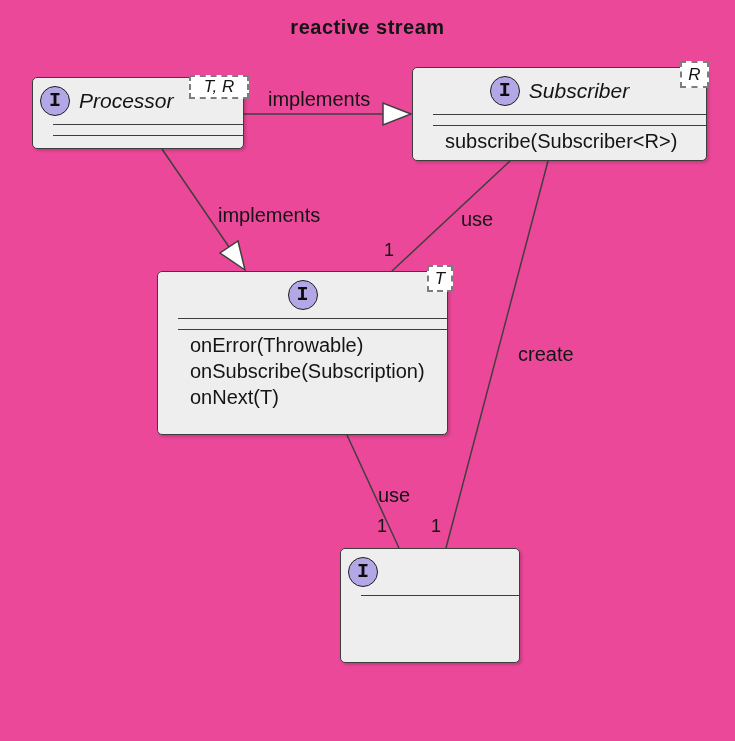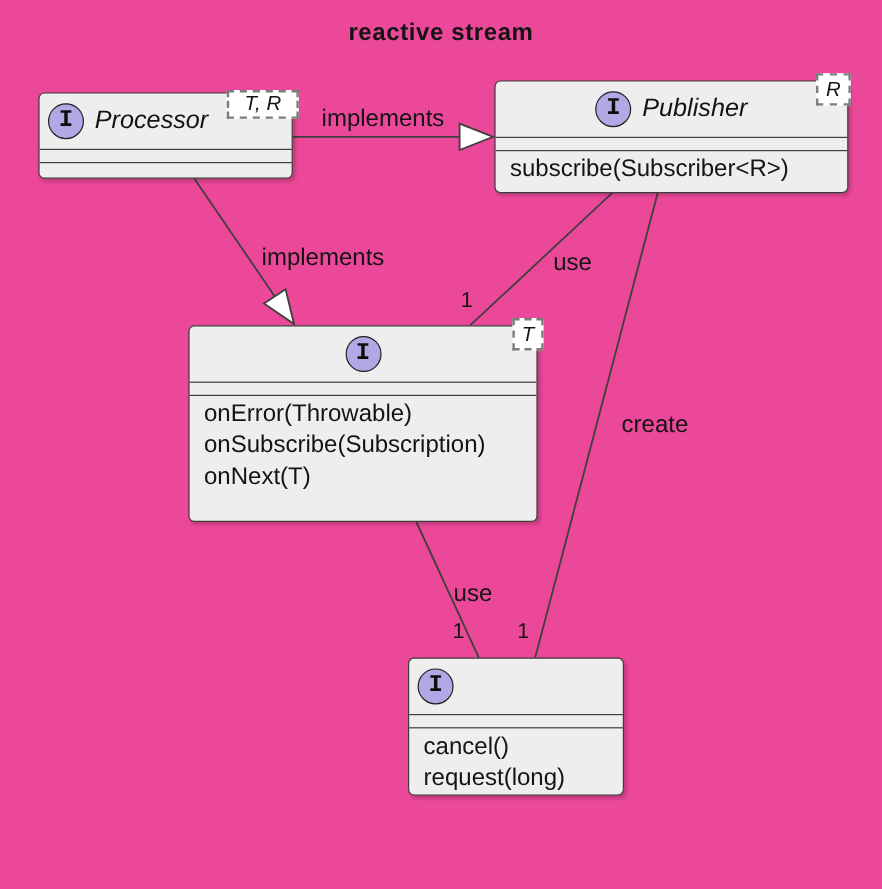--- a/index.html
+++ b/index.html
@@ -24,21 +24,21 @@
   }
   .uml-class.centered .title-row { justify-content:center; }
   .icircle {
     width:30px; height:30px; flex:0 0 auto; border-radius:50%;
     background:#b4a7e5; border:1.7px solid #1f1f1f; box-sizing:border-box;
     display:flex; align-items:center; justify-content:center;
     font-family:"Liberation Mono", monospace; font-weight:bold; font-size:20px;
     color:#0d0d0d; line-height:1;
   }
   .cname { font-style:italic; font-size:21px; color:#141414; white-space:nowrap; }
-  .compartment { border-top:1.3px solid #3d3d3d; box-sizing:border-box; }
+  .compartment { border-top:1.3px solid #3d3d3d; box-sizing:border-box;margin-left:20px; }
   .fields { height:11px; flex:0 0 auto; }
   .methods {
     flex:1 1 auto; padding:2px 12px; font-size:20px; line-height:26px;
     color:#141414; white-space:nowrap; overflow:hidden;
   }
   .generic {
     position:absolute; box-sizing:border-box; background:#ffffff;
     border:2px dashed #7d7d7d; font-style:italic; font-size:17px; color:#141414;
     display:flex; align-items:center; justify-content:center; z-index:4;
     white-space:nowrap;
@@ -82,21 +82,21 @@
     <div class="compartment fields"></div>
     <div class="compartment methods"></div>
   </div>
   <div class="generic" style="left:189px; top:75px; width:60px; height:24px;">T, R</div>
 
   <div class="uml-class centered" style="left:412px; top:67px; width:295px; height:94px;">
     <div class="title-row">
       <span class="icircle">
           <span>I</span>
         </span>
-      <span class="cname">Publisher</span>
+      <span class="cname">Subscriber</span>
     </div>
     <div class="compartment fields"></div>
     <div class="compartment methods">
       <div>subscribe(Subscriber&lt;R&gt;)</div>
     </div>
   </div>
   <div class="generic" style="left:680px; top:61px; width:29px; height:27px;">R</div>
 
   <div class="uml-class centered" style="left:157px; top:271px; width:291px; height:164px;">
     <div class="title-row">
@@ -113,24 +113,20 @@
   </div>
   <div class="generic" style="left:427px; top:265px; width:26px; height:27px;">T</div>
 
   <div class="uml-class" style="left:340px; top:548px; width:180px; height:115px;">
     <div class="title-row">
       <span class="icircle">
           <span>I</span>
         </span>
     </div>
     <div class="compartment fields"></div>
-    <div class="compartment methods">
-      <div>cancel()</div>
-      <div>request(long)</div>
-    </div>
   </div>
 
   <div class="edge-label" style="left:268px; top:88px;">implements</div>
   <div class="edge-label" style="left:218px; top:204px;">implements</div>
   <div class="edge-label" style="left:461px; top:208px;">use</div>
   <div class="edge-label" style="left:518px; top:343px;">create</div>
   <div class="edge-label" style="left:378px; top:484px;">use</div>
 
   <div class="mult" style="left:384px; top:240px;">1</div>
   <div class="mult" style="left:431px; top:516px;">1</div>

